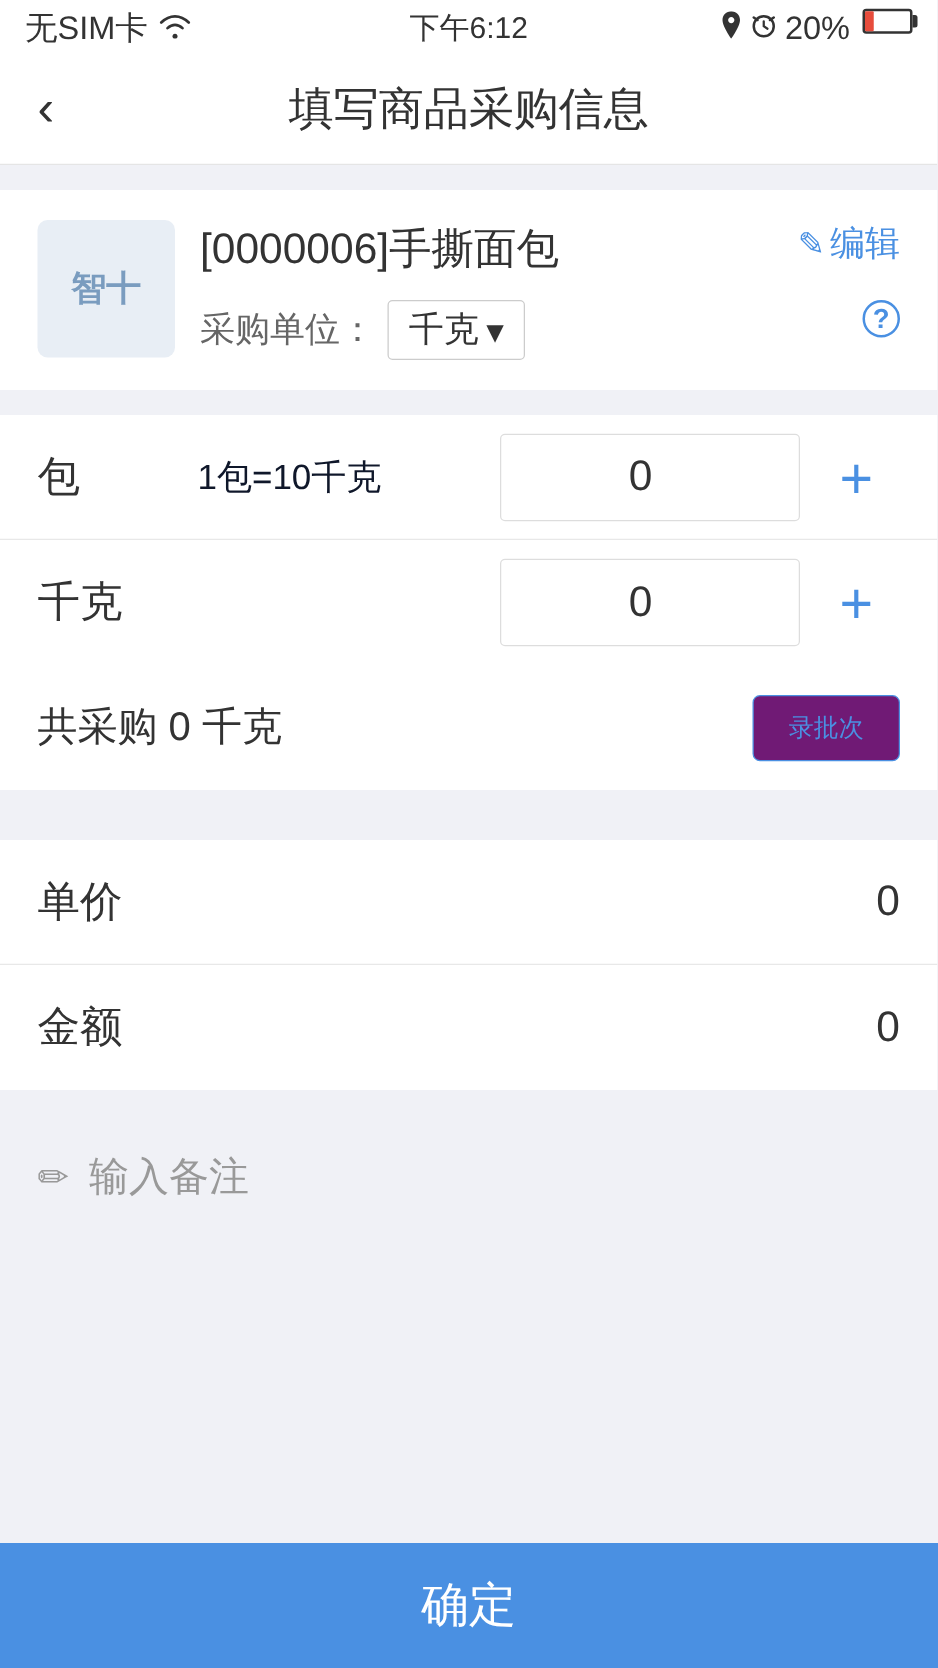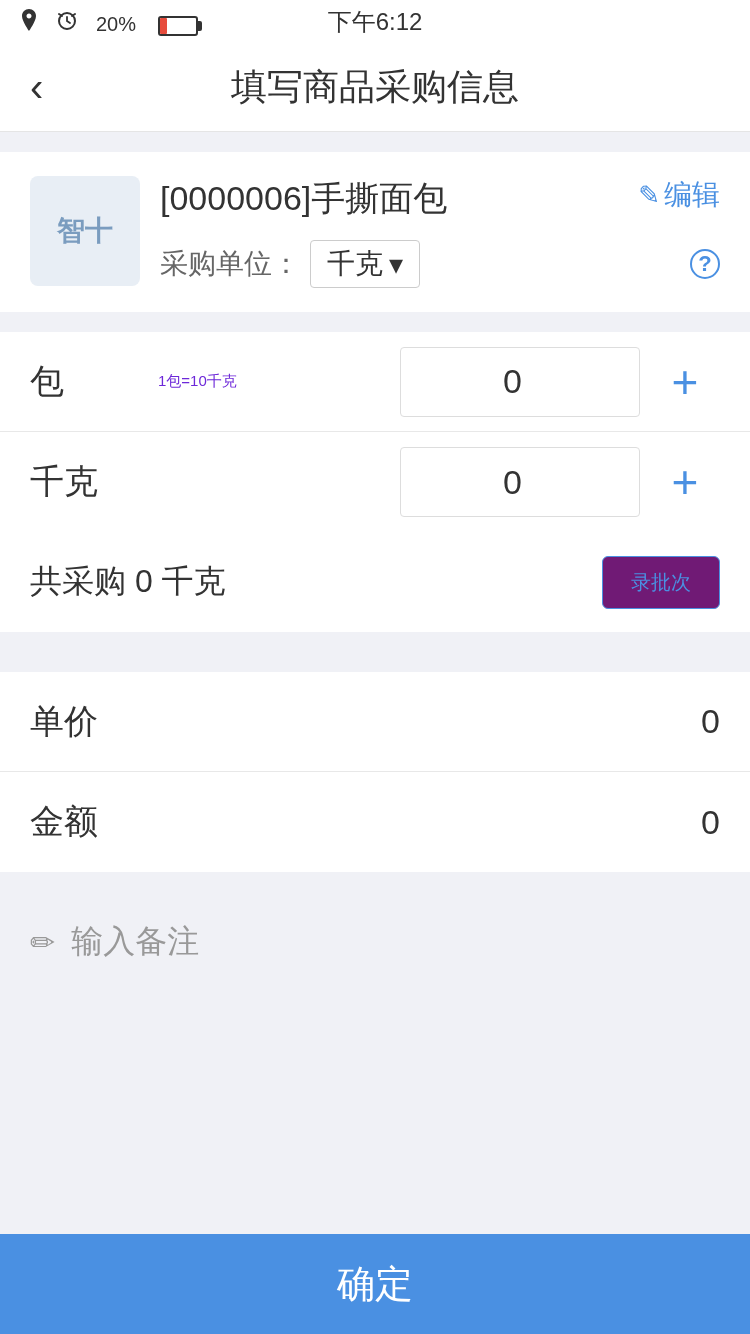--- a/index.html
+++ b/index.html
@@ -32,23 +32,23 @@
     }
     .status-center {
       font-size: 24px;
       font-weight: 500;
       position: absolute;
       left: 50%;
       transform: translateX(-50%);
     }
     .status-right {
       display: flex;
-      align-items: flex-end;
-      gap: 18px;
-      font-size: 20px;
+      align-items: flex-start;
+      gap: 6px;
+      font-size: 26px;
     }
     .battery {
       display: inline-block;
       width: 40px;
       height: 20px;
       border: 2px solid #333;
       border-radius: 3px;
       position: relative;
       margin-left: 4px;
     }
@@ -141,21 +141,21 @@
       align-items: center;
       gap: 4px;
       cursor: pointer;
     }
     .edit-icon {
       font-size: 26px;
     }
     .product-unit-row {
       margin-top: 18px;
       display: flex;
-      align-items: center;
+      align-items: flex-start;
       justify-content: space-between;
     }
     .unit-label {
       font-size: 28px;
       color: #666;
       display: flex;
       align-items: center;
       gap: 10px;
     }
     .unit-select {
@@ -210,22 +210,22 @@
     }
     .input-row:last-child {
       border-bottom: none;
     }
     .input-label {
       min-width: 120px;
       font-size: 34px;
       color: #333;
     }
     .input-sub {
-      font-size: 15px;
-      color: #6d28d9;
+      font-size: 28px;
+      color: #0f172a;
       margin-left: 8px;
     }
     .input-spacer { flex: 1; }
     .input-number-field {
       width: 240px;
       height: 70px;
       border: 1px solid #ddd;
       border-radius: 4px;
       font-size: 34px;
       color: #333;
@@ -342,20 +342,30 @@
     }
 
     .main-content {
       padding-bottom: 100px;
     }
   </style>
 </head>
 <body>
 
 <div class="status-bar">
+  <div class="status-left">
+    <span>无SIM卡</span>
+    <span>
+      <svg width="28" height="22" viewBox="0 0 28 22" fill="none">
+        <path d="M14 18a2 2 0 1 1 0 4 2 2 0 0 1 0-4z" fill="#333"></path>
+        <path d="M8 13.5C9.9 11.7 11.8 10.8 14 10.8s4.1.9 6 2.7" stroke="#333" stroke-width="2.2" stroke-linecap="round" fill="none"></path>
+        <path d="M3 9C6.2 5.8 9.9 4 14 4s7.8 1.8 11 5" stroke="#333" stroke-width="2.2" stroke-linecap="round" fill="none"></path>
+      </svg>
+    </span>
+  </div>
   <div class="status-center">下午6:12</div>
   <div class="status-right">
     <span>
       <svg width="18" height="22" viewBox="0 0 18 22" fill="#333">
           <path d="M9 0C5.1 0 2 3.1 2 7c0 5.2 7 15 7 15s7-9.8 7-15c0-3.9-3.1-7-7-7zm0 9.5C7.6 9.5 6.5 8.4 6.5 7S7.6 4.5 9 4.5 11.5 5.6 11.5 7 10.4 9.5 9 9.5z"></path>
         </svg>
     </span>
     <span>
       <svg width="22" height="22" viewBox="0 0 22 22" fill="#333">
           <circle cx="11" cy="12" r="8" stroke="#333" stroke-width="2" fill="none"></circle>

